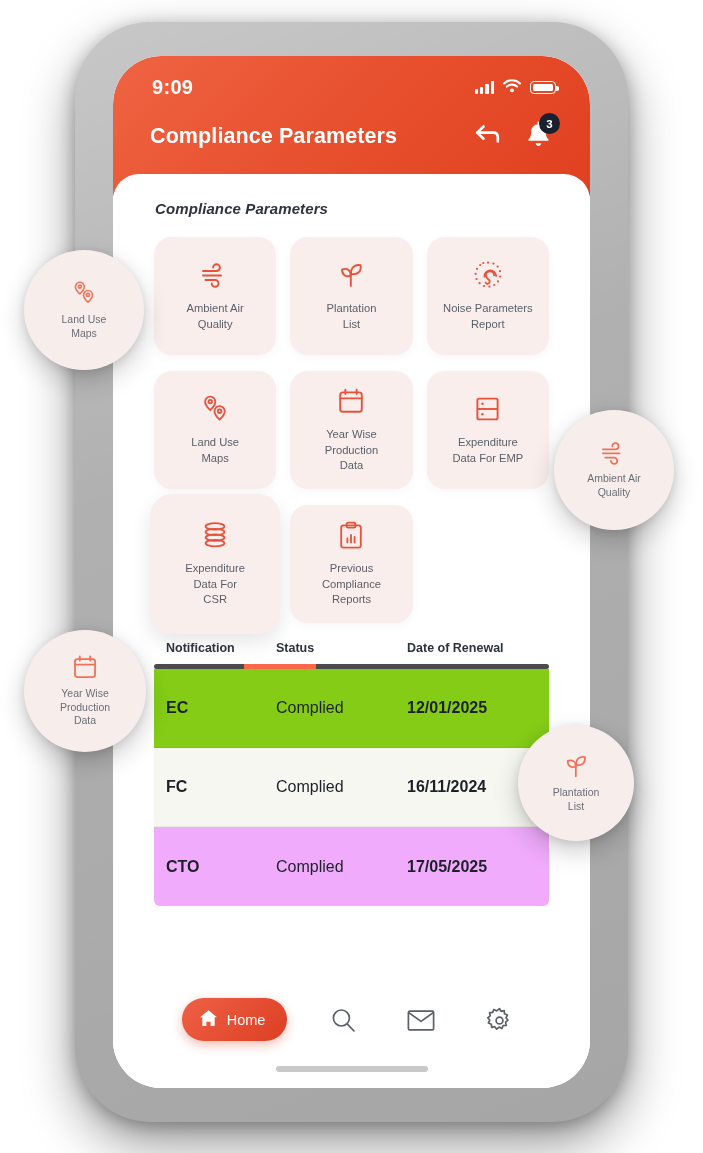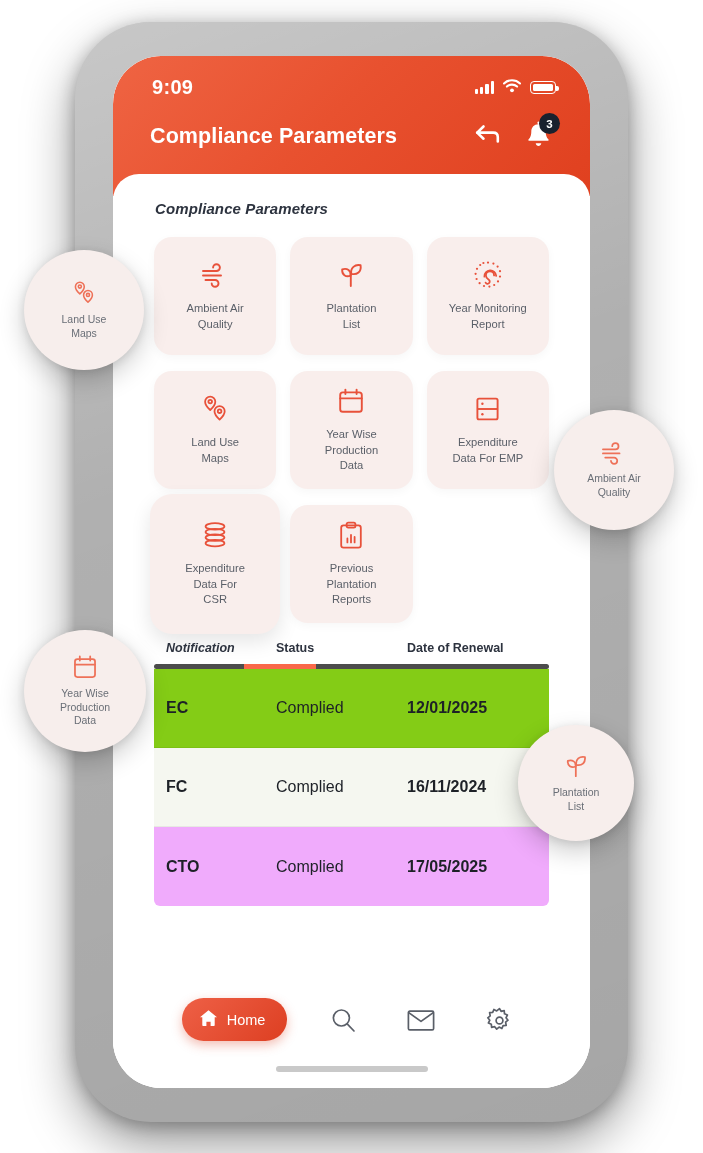--- a/index.html
+++ b/index.html
@@ -97,21 +97,21 @@
   .card-label {
     font-size:11.2px; line-height:1.38; color:#5a5f68; text-align:center;
     font-weight:400; max-width:96px;
   }
   .card-icon { color:#e8513a; display:flex; align-items:center; justify-content:center; height:30px; }
 
   
   .table-wrap { padding: 12px 41px 0 41px; }
   .thead { display:flex; padding: 6px 12px 9px 12px; }
   .th { font-size:12.5px; font-weight:700; color:#2d333f; }
-  .th.c1 { flex:0 0 110px;font-style:italic; }
+  .th.c1 { flex:0 0 110px; }
   .th.c2 { flex:1; }
   .th.c3 { flex:0 0 130px; text-align:left; }
   .progress-bar { display:flex; height:5px; border-radius:3px; overflow:hidden; }
   .progress-bar .seg { background:#4c4c4c; }
   .progress-bar .seg.active { background:#f9684a; }
   .tbody { border-radius:0 0 6px 6px; overflow:hidden; }
   .trow { display:flex; align-items:center; height:79px; padding:0 12px;
           border-bottom:1px solid rgba(0,0,0,.055); }
   .trow:last-child{ border-bottom:none; }
   .td { font-size:16px; color:#1d2127; }
@@ -258,21 +258,21 @@
                 <circle cx="11" cy="26" r="1.1"></circle>
                   <circle cx="6.6" cy="23.2" r="1.1"></circle>
                 <circle cx="3.6" cy="19" r="1.1"></circle>
                   <circle cx="2.6" cy="13.8" r="1.1"></circle>
                 <circle cx="4" cy="8.8" r="1.1"></circle>
                   <circle cx="7.2" cy="5" r="1.1"></circle>
                 <circle cx="10.4" cy="3" r="1.1"></circle>
               </g>
             </svg>
           </span>
-          <span class="card-label" style="white-space:pre-line">Year Monitoring
+          <span class="card-label" style="white-space:pre-line">Noise Parameters
 Report</span>
         </div>
 
         <div class="card">
           <span class="card-icon">
             <svg width="30" height="30" viewBox="0 0 30 30" fill="none" stroke="#e8513a" stroke-width="1.8" stroke-linejoin="round">
               <path d="M10.2 2.6a5.1 5.1 0 0 0-5.1 5.1c0 3.7 5.1 8.3 5.1 8.3s5.1-4.6 5.1-8.3a5.1 5.1 0 0 0-5.1-5.1z"></path>
               <circle cx="10.2" cy="7.6" r="1.8"></circle>
               <path d="M19.6 12.2a5.1 5.1 0 0 0-5.1 5.1c0 3.7 5.1 8.3 5.1 8.3s5.1-4.6 5.1-8.3a5.1 5.1 0 0 0-5.1-5.1z"></path>
               <circle cx="19.6" cy="17.2" r="1.8"></circle>
@@ -324,21 +324,21 @@
 
         <div class="card">
           <span class="card-icon">
             <svg width="26" height="29" viewBox="0 0 26 29" fill="none" stroke="#e8513a" stroke-width="1.8" stroke-linecap="round" stroke-linejoin="round">
               <rect x="3.2" y="4.4" width="19.6" height="22.2" rx="2.4"></rect>
               <rect x="8.6" y="1.6" width="8.8" height="5" rx="1.6"></rect>
               <path d="M9.4 21.4v-4M13 21.4v-7.4M16.6 21.4v-5.4"></path>
             </svg>
           </span>
           <span class="card-label" style="white-space:pre-line">Previous
-Plantation
+Compliance
 Reports</span>
         </div>
       </div>
 
       <div class="table-wrap">
         <div class="thead">
           <div class="th c1">Notification</div>
           <div class="th c2">Status</div>
           <div class="th c3">Date of Renewal</div>
         </div>

